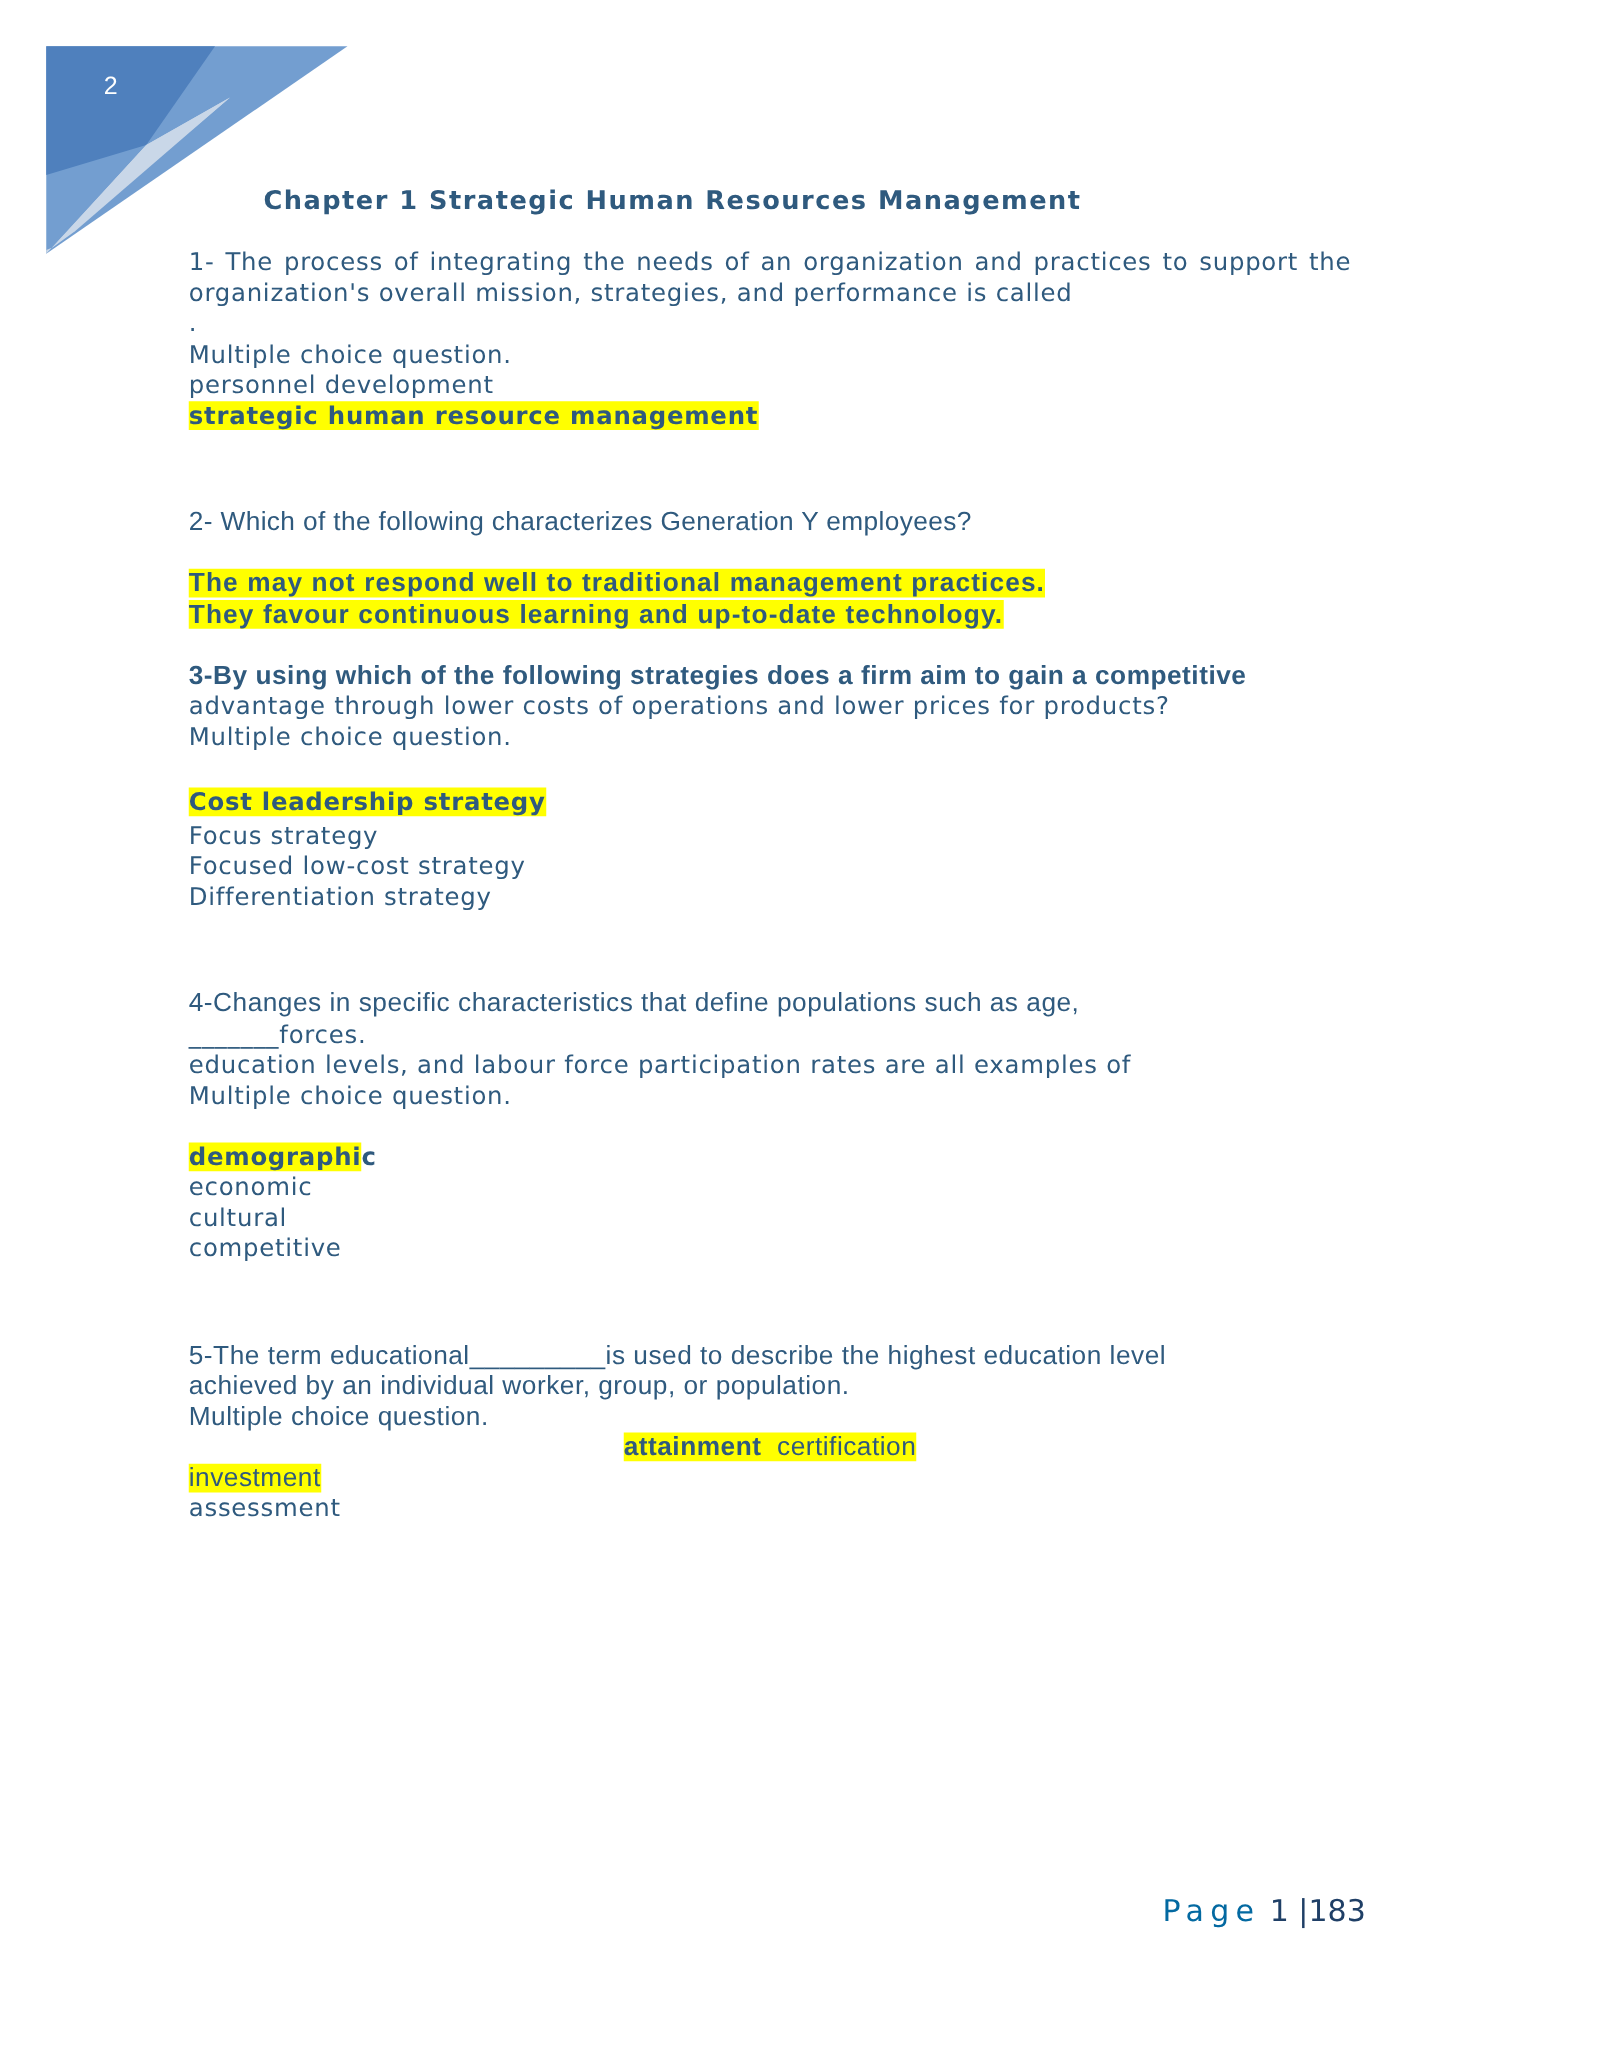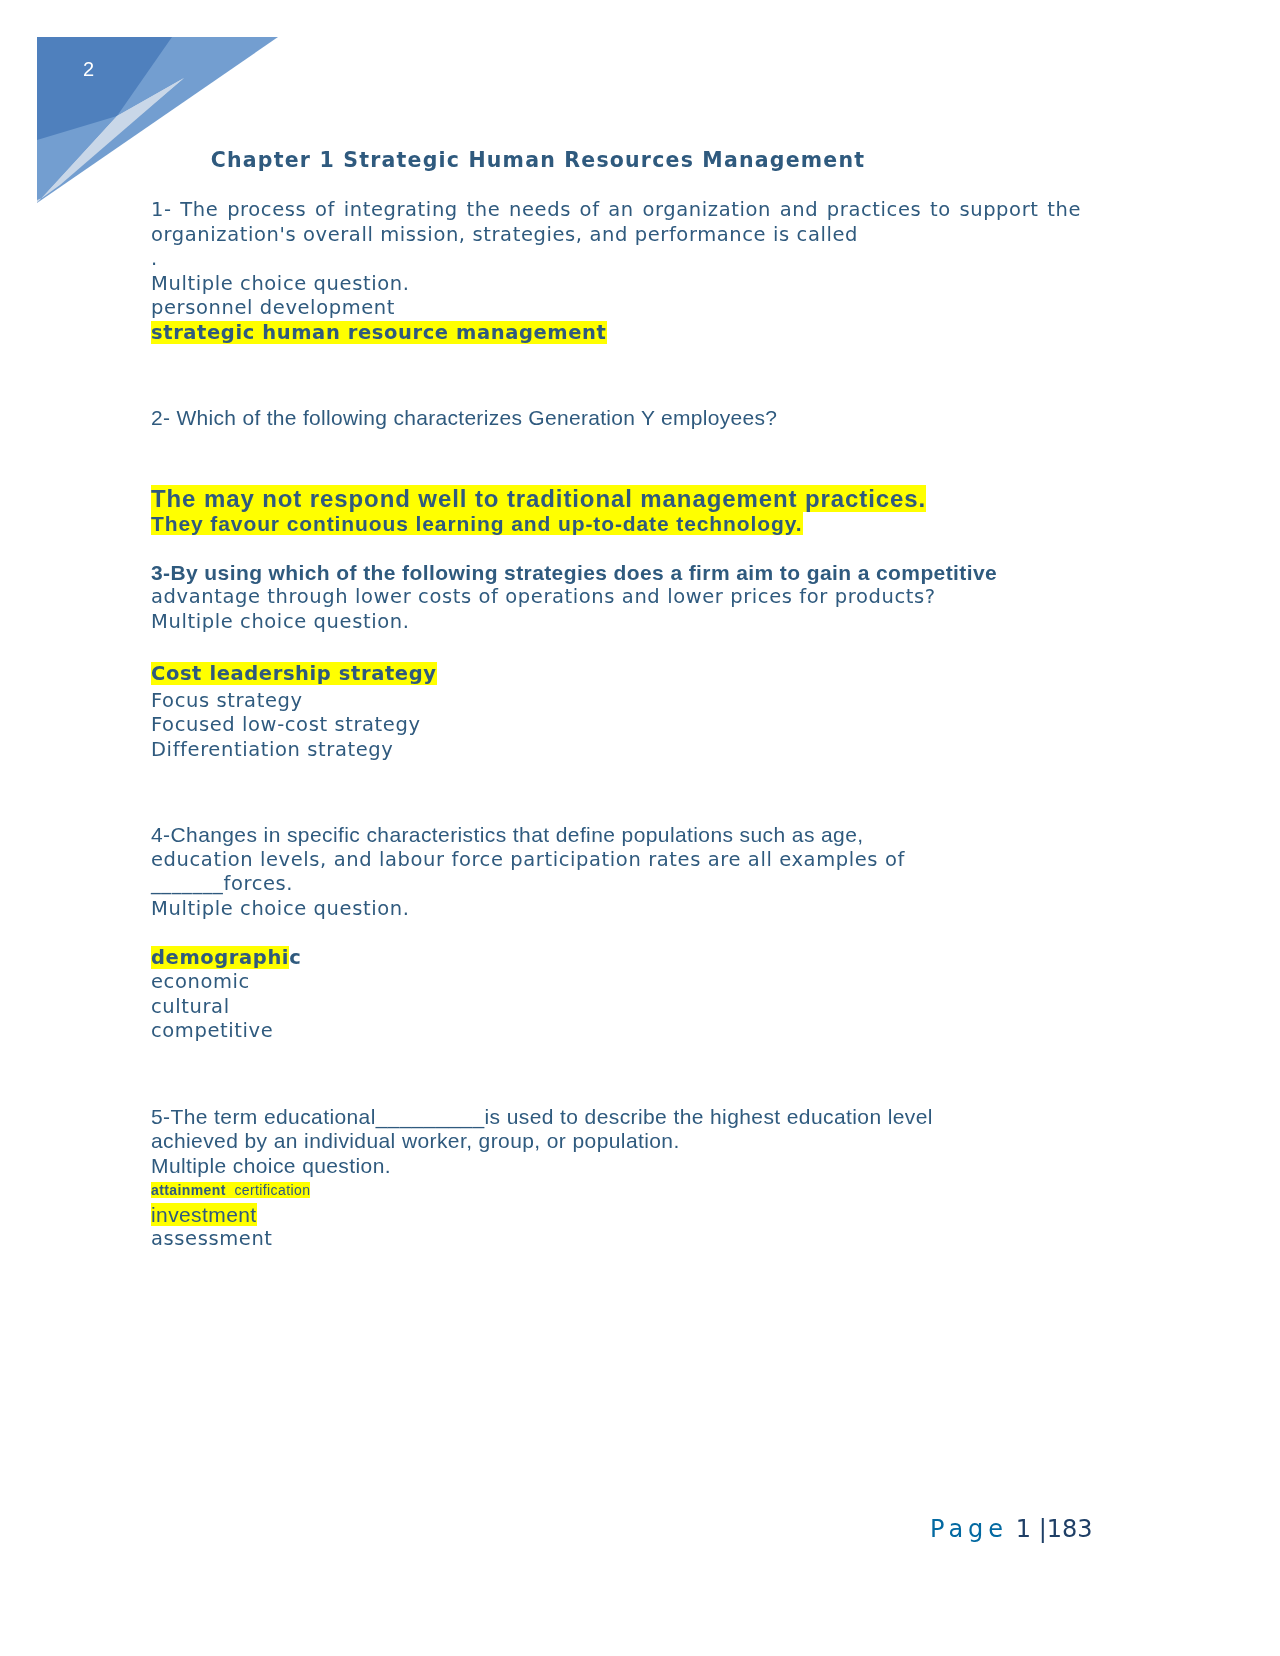--- a/index.html
+++ b/index.html
@@ -46,21 +46,21 @@
     <div class="line">personnel development</div>
     <div class="line"><span class="bold hl">strategic human resource management</span></div>
   </div>
 
   <div class="gap2"></div>
   <div class="gap-s"></div>
 
   <div>
     <div class="line cond" style="font-size:21px; letter-spacing:0.3px;"><span>2-</span><span> </span><span>Which of the following characterizes Generation Y employees?</span></div>
     <div class="gap"></div>
-    <div class="line cond" style="font-size:24px; letter-spacing:0.9px;margin-top:32px;"><span class="bold hl">The may not respond well to traditional management practices.</span></div>
+    <div class="line cond" style="font-size:21px; letter-spacing:0.9px;"><span class="bold hl">The may not respond well to traditional management practices.</span></div>
     <div class="line cond" style="font-size:21px; letter-spacing:0.9px;"><span class="bold hl">They favour continuous learning and up-to-date technology.</span></div>
   </div>
 
   <div class="gap"></div>
 
   <div>
     <div class="line cond" style="font-size:21px; letter-spacing:0.4px;font-weight:bold;"><span>3-</span><span>By using which of the following strategies does a firm aim to gain a competitive</span></div>
     <div class="line">advantage through lower costs of operations and lower prices for products?</div>
     <div class="line">Multiple choice question.</div>
     <div class="gap"></div>
@@ -68,38 +68,38 @@
     <div class="line">Focus strategy</div>
     <div class="line">Focused low-cost strategy</div>
     <div class="line">Differentiation strategy</div>
   </div>
 
   <div class="gap2"></div>
   <div class="gap-s"></div>
 
   <div>
     <div class="line cond" style="font-size:21px; letter-spacing:0.4px;"><span>4-</span><span>Changes in specific characteristics that define populations such as age,</span></div>
+    <div class="line">_______forces.</div>
     <div class="line">education levels, and labour force participation rates are all examples of</div>
-    <div class="line">_______forces.</div>
     <div class="line">Multiple choice question.</div>
     <div class="gap"></div>
     <div class="line bold"><span class="hl">demographi</span><span>c</span></div>
     <div class="line">economic</div>
     <div class="line">cultural</div>
     <div class="line">competitive</div>
   </div>
 
   <div class="gap2"></div>
   <div class="gap-s"></div>
 
   <div>
     <div class="line cond" style="font-size:21px; letter-spacing:0.4px;"><span>5-</span><span>The term educational_________is used to describe the highest education level</span></div>
     <div class="line cond" style="font-size:21px; letter-spacing:0.4px;">achieved by an individual worker, group, or population.</div>
     <div class="line cond" style="font-size:21px; letter-spacing:0.4px;">Multiple choice question.</div>
-    <div class="line cond" style="font-size:14px; letter-spacing:0.4px;"><span class="hl"><span class="bold">attainment</span><span>  certification</span></span></div>
+    <div class="line cond" style="font-size:21px; letter-spacing:0.4px;text-align:center;"><span class="hl"><span class="bold">attainment</span><span>  certification</span></span></div>
     <div class="line cond" style="font-size:21px; letter-spacing:0.4px;"><span class="hl">investment</span></div>
     <div class="line">assessment</div>
   </div>
 </div>
 
 <div class="footer">
   <span class="word">Page</span>
   <span class="nums">1</span>
   <span class="nums">|</span><span class="nums">183</span>
 </div>

